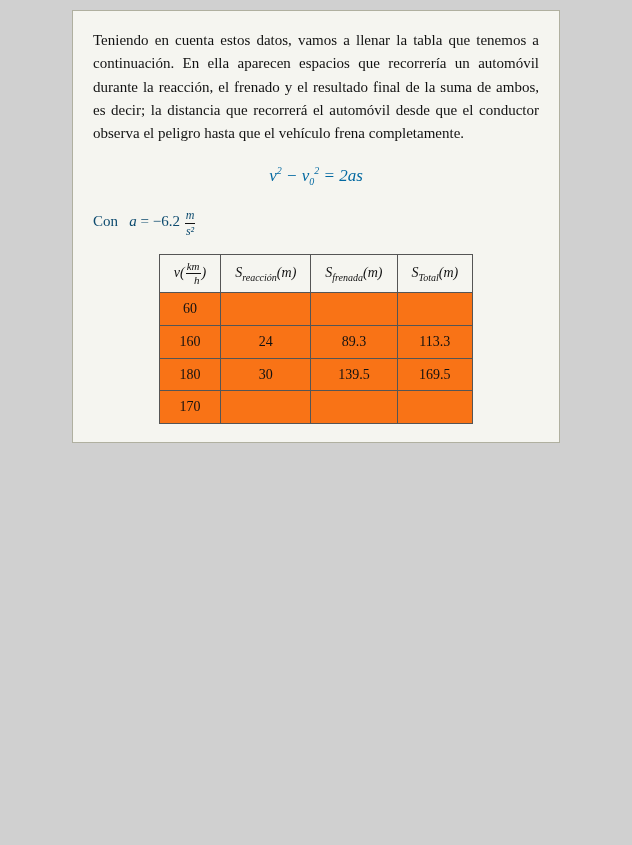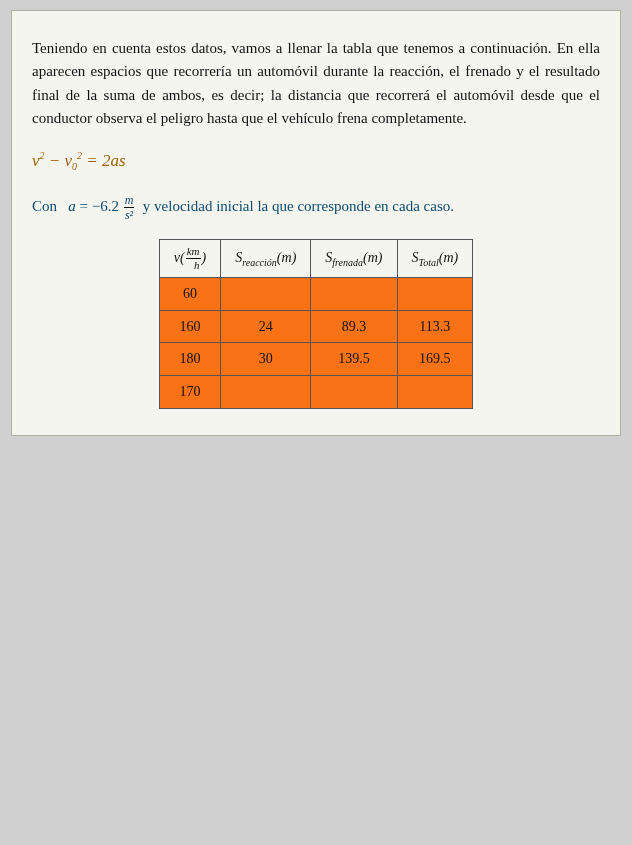--- a/index.html
+++ b/index.html
@@ -15,41 +15,41 @@
       display: flex;
       align-items: flex-start;
       justify-content: center;
       padding: 10px;
       font-family: 'Times New Roman', Times, serif;
     }
 
     .card {
       background-color: #f5f5f0;
       border: 1px solid #b0b0a0;
-      padding: 26px 20px;
-      width: 610px;
+      padding: 18px 20px;
+      width: 488px;
       line-height: 1.55;
     }
 
     .card-wrapper {
       position: relative;
     }
 
     .paragraph {
       font-size: 15px;
       color: #111;
       text-align: justify;
       margin-bottom: 14px;
     }
 
     .formula-block {
-      text-align: left;
+      text-align: center;
       margin: 18px 0 18px 0;
       font-size: 16px;
-      color: #a16207;
+      color: #0369a1;
     }
 
     .formula-block .formula {
       font-style: italic;
       font-size: 17px;
     }
 
     .con-line {
       font-size: 15px;
       color: #0c4a6e;
@@ -128,21 +128,21 @@
       </span>
     </div>
 
     <div class="con-line">
       <span>Con</span>&nbsp;&nbsp;
       <span><i>a</i> = −6.2</span>
       <span class="fraction">
         <span class="numerator">m</span>
         <span class="denominator">s²</span>
       </span>
-      &nbsp;<span>y velocidad inicial la que corresponde en cada caso.</span>
+      &nbsp;
     </div>
 
     <table class="data-table">
       <thead>
         <tr>
           <th>
             <i>v</i>(<span class="fraction" style="font-size:11px;align-items:flex-end;">
               <span class="numerator"><i>km</i></span>
               <span class="denominator"><i>h</i></span>
             </span>)

